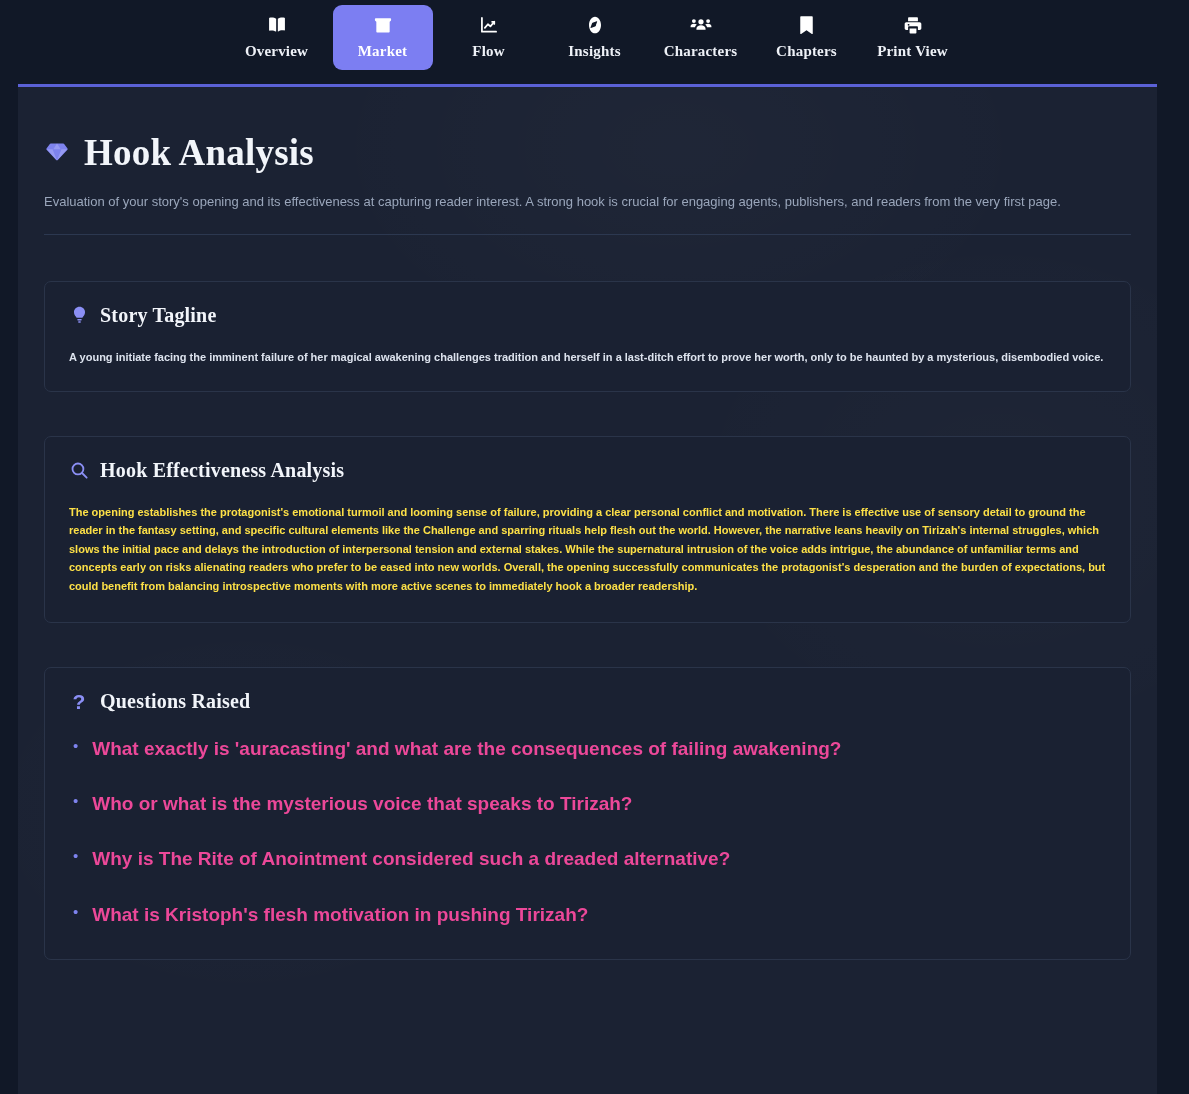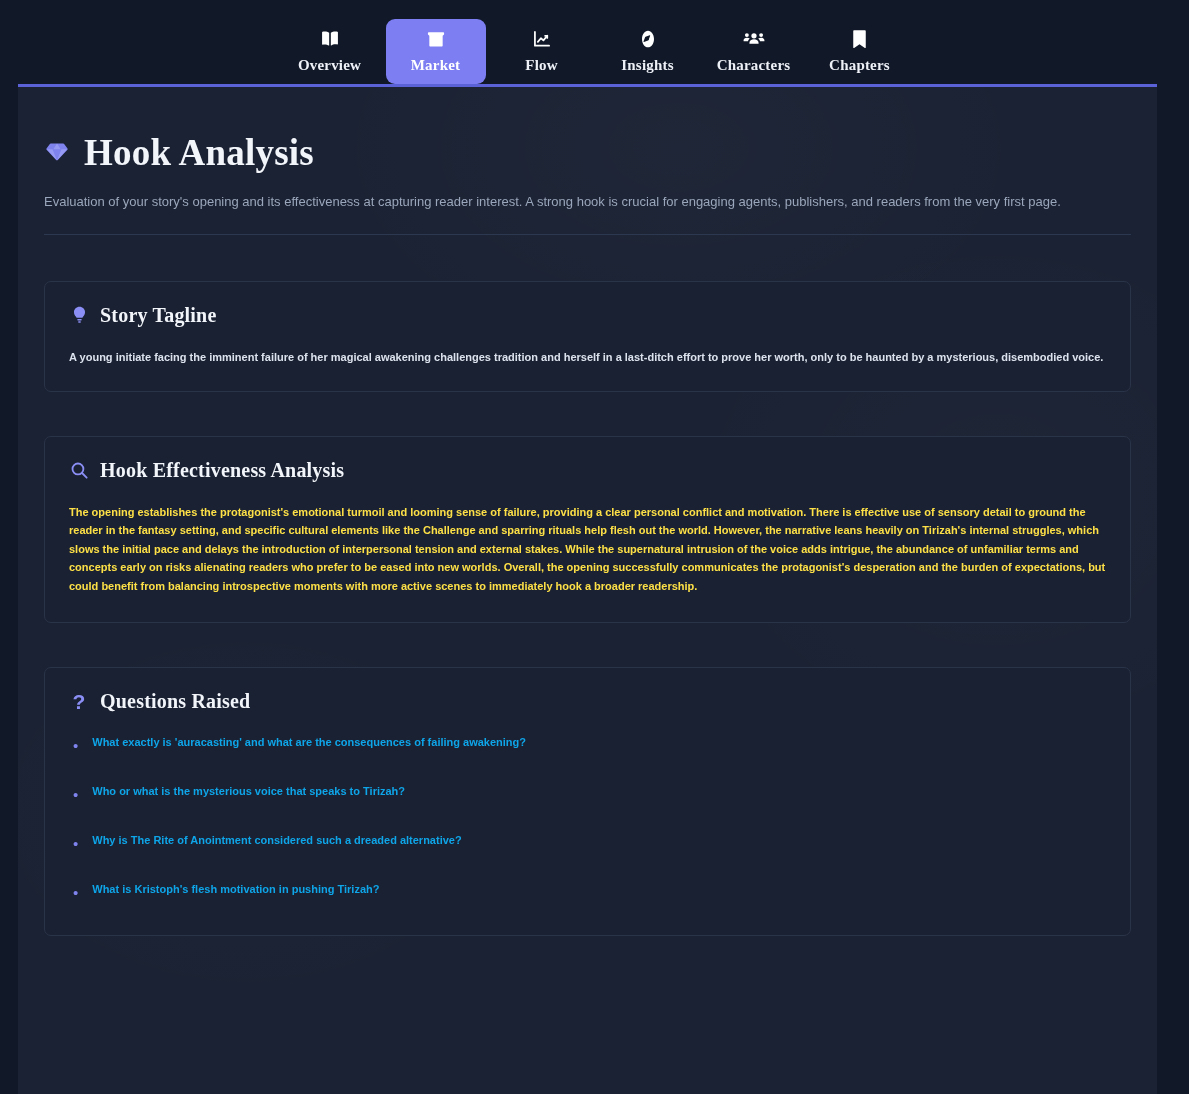--- a/index.html
+++ b/index.html
@@ -17,21 +17,21 @@
 
   
   .nav {
     height: 87px;
     background: #111827;
     display: flex;
     align-items: flex-start;
     justify-content: center;
     gap: 0px;
     box-sizing: border-box;
-    padding-top: 19px;
+    padding-top: 5px;
     position: relative;
   }
   .nav-item {
     width: 100px;
     padding: 9px 0 11px 0;
     border-radius: 9px;
     display: flex;
     flex-direction: column;
     align-items: center;
     justify-content: flex-start;
@@ -167,23 +167,23 @@
     padding: 0 0 26px 4px;
   }
   .q-item:last-child { padding-bottom: 0; }
   .q-bullet {
     color: #7e83ee;
     font-size: 15px;
     line-height: 1.55;
     flex: none;
   }
   .q-text {
-    font-size: 11px;
+    font-size: 19px;
     line-height: 1.55;
-    color: #0ea5e9;
+    color: #ec4899;
     font-weight: 600;
   }
 </style>
 </head>
 <body>
 
 <div class="nav">
 
   <div class="nav-item">
     <span class="nav-icon">
@@ -240,20 +240,30 @@
 
   <div class="nav-item">
     <span class="nav-icon">
       <svg width="17" height="20" viewBox="0 0 18 24" fill="#ffffff">
         <path d="M2.6 1.6h12.8c.6 0 1.1.5 1.1 1.1v19.4c0 .6-.6.9-1.1.6L9 18.2l-6.4 4.5c-.5.3-1.1 0-1.1-.6V2.7c0-.6.5-1.1 1.1-1.1z"></path>
       </svg>
     </span>
     <span class="nav-label">Chapters</span>
   </div>
 
+  <div class="nav-item">
+    <span class="nav-icon">
+      <svg width="20" height="20" viewBox="0 0 24 24" fill="#ffffff">
+        <path d="M7 2.6h10c.5 0 .9.4.9.9v4H6.1v-4c0-.5.4-.9.9-.9z"></path>
+        <path d="M4 8.8h16c1.1 0 2 .9 2 2v5.1c0 1.1-.9 2-2 2h-2.1v-3.5c0-.5-.4-.9-.9-.9H7c-.5 0-.9.4-.9.9v3.5H4c-1.1 0-2-.9-2-2v-5.1c0-1.1.9-2 2-2zm2.7 1.9c-.6 0-1.1.5-1.1 1.1s.5 1.1 1.1 1.1 1.1-.5 1.1-1.1-.5-1.1-1.1-1.1z"></path>
+        <path d="M7.9 16.2h8.2v5.2c0 .5-.4.9-.9.9H8.8c-.5 0-.9-.4-.9-.9v-5.2z"></path>
+      </svg>
+    </span>
+    <span class="nav-label">Print View</span>
+  </div>
 
   <div class="nav-underline"></div>
 </div>
 
 <div class="shell">
   <div class="gutter-left"></div>
 
   <div class="panel">
 
     <div class="page-header">

